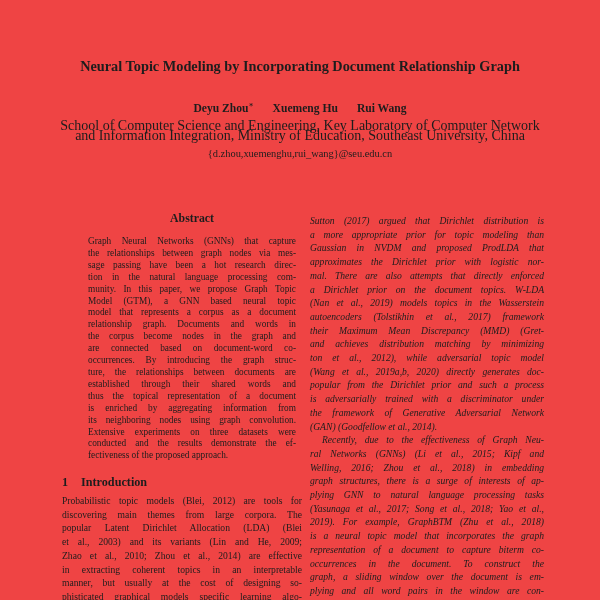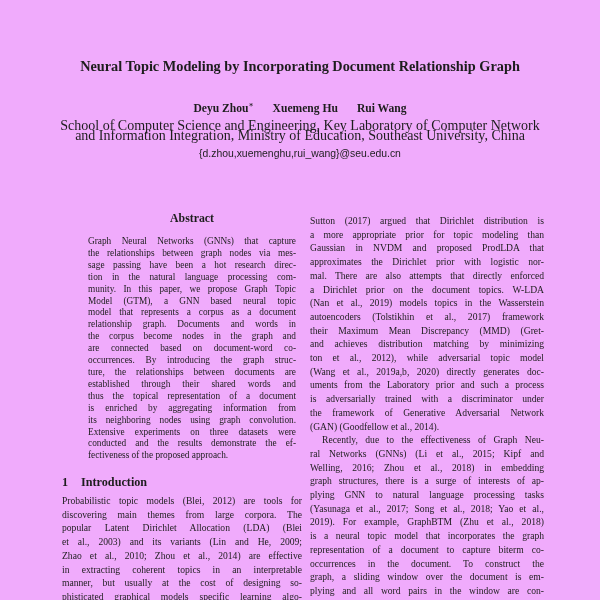--- a/index.html
+++ b/index.html
@@ -1,39 +1,39 @@
 <!DOCTYPE html>
 <html><head>
 <meta charset="utf-8">
 <style>
   html,body { margin:0; padding:0; background:#ffffff; }
   .page {
     position:relative; width:600px; height:600px; overflow:hidden;
-    background:#f0abfc; color:#1d1d1d;
+    background:#ef4444; color:#1d1d1d;
     font-family:"Liberation Serif","DejaVu Serif",serif;
   }
   .doc-title {
     position:absolute; top:58px; left:30px; width:540px;
     text-align:center; font-weight:bold; font-size:14.3px; line-height:17px;
   }
   .authors {
     position:absolute; top:102px; left:0; width:600px;
     text-align:center; font-weight:bold; font-size:11.6px; line-height:14px;
   }
   .authors .author { margin:0 8px; white-space:nowrap; }
   .authors sup { font-size:7.5px; vertical-align:super; line-height:0; }
   .affil {
     position:absolute; left:0; width:600px; text-align:center;
     font-size:14px; line-height:13.5px;
   }
   .affil-1 { top:119px; }
   .affil-2 { top:129px; }
   .email {
     position:absolute; top:146.5px; left:0; width:600px; text-align:center;
-    font-family:Liberation Sans, sans-serif;
+    font-family:Liberation Serif, serif;
     font-size:10.4px; line-height:13px;
   }
   .abs-head {
     position:absolute; left:88px; width:208px; top:211px;
     text-align:center; font-weight:bold; font-size:11.8px; line-height:14px;
   }
   .abs-body {
     position:absolute; left:88px; width:208px; top:236px;
     font-size:9.3px; line-height:11.9px;
   }
@@ -41,21 +41,21 @@
     position:absolute; left:62px; top:475px; width:240px;
     font-weight:bold; font-size:12.2px; line-height:15px;
   }
   .sec-head .sec-num { display:inline-block; min-width:19px; }
   .intro-body {
     position:absolute; left:62px; width:240px; top:494px;
     font-size:9.6px; line-height:13.7px;
   }
   .right-col {
     position:absolute; left:310px; width:234px; top:214px;
-    font-size:9.6px; line-height:13.7px;
+    font-size:9.6px; line-height:13.7px;font-style:italic;
   }
   .tline { text-align:justify; text-align-last:justify; }
   .tline.endline { text-align-last:left; }
   .tline.firstindent { text-indent:12px; }
 </style>
 </head>
 <body>
 
 <div class="page">
 
@@ -115,21 +115,21 @@
         <div class="tline">Gaussian in NVDM and proposed ProdLDA that</div>
         <div class="tline">approximates the Dirichlet prior with logistic nor-</div>
         <div class="tline">mal. There are also attempts that directly enforced</div>
         <div class="tline">a Dirichlet prior on the document topics. W-LDA</div>
         <div class="tline">(Nan et al., 2019) models topics in the Wasserstein</div>
         <div class="tline">autoencoders (Tolstikhin et al., 2017) framework</div>
         <div class="tline">their Maximum Mean Discrepancy (MMD) (Gret-</div>
         <div class="tline">and achieves distribution matching by minimizing</div>
         <div class="tline">ton et al., 2012), while adversarial topic model</div>
         <div class="tline">(Wang et al., 2019a,b, 2020) directly generates doc-</div>
-        <div class="tline">uments from the Laboratory prior and such a process</div>
+        <div class="tline">popular from the Dirichlet prior and such a process</div>
         <div class="tline">is adversarially trained with a discriminator under</div>
         <div class="tline">the framework of Generative Adversarial Network</div>
         <div class="tline endline">(GAN) (Goodfellow et al., 2014).</div>
       </div>
     <div>
         <div class="tline firstindent">Recently, due to the effectiveness of Graph Neu-</div>
         <div class="tline">ral Networks (GNNs) (Li et al., 2015; Kipf and</div>
         <div class="tline">Welling, 2016; Zhou et al., 2018) in embedding</div>
         <div class="tline">graph structures, there is a surge of interests of ap-</div>
         <div class="tline">plying GNN to natural language processing tasks</div>

